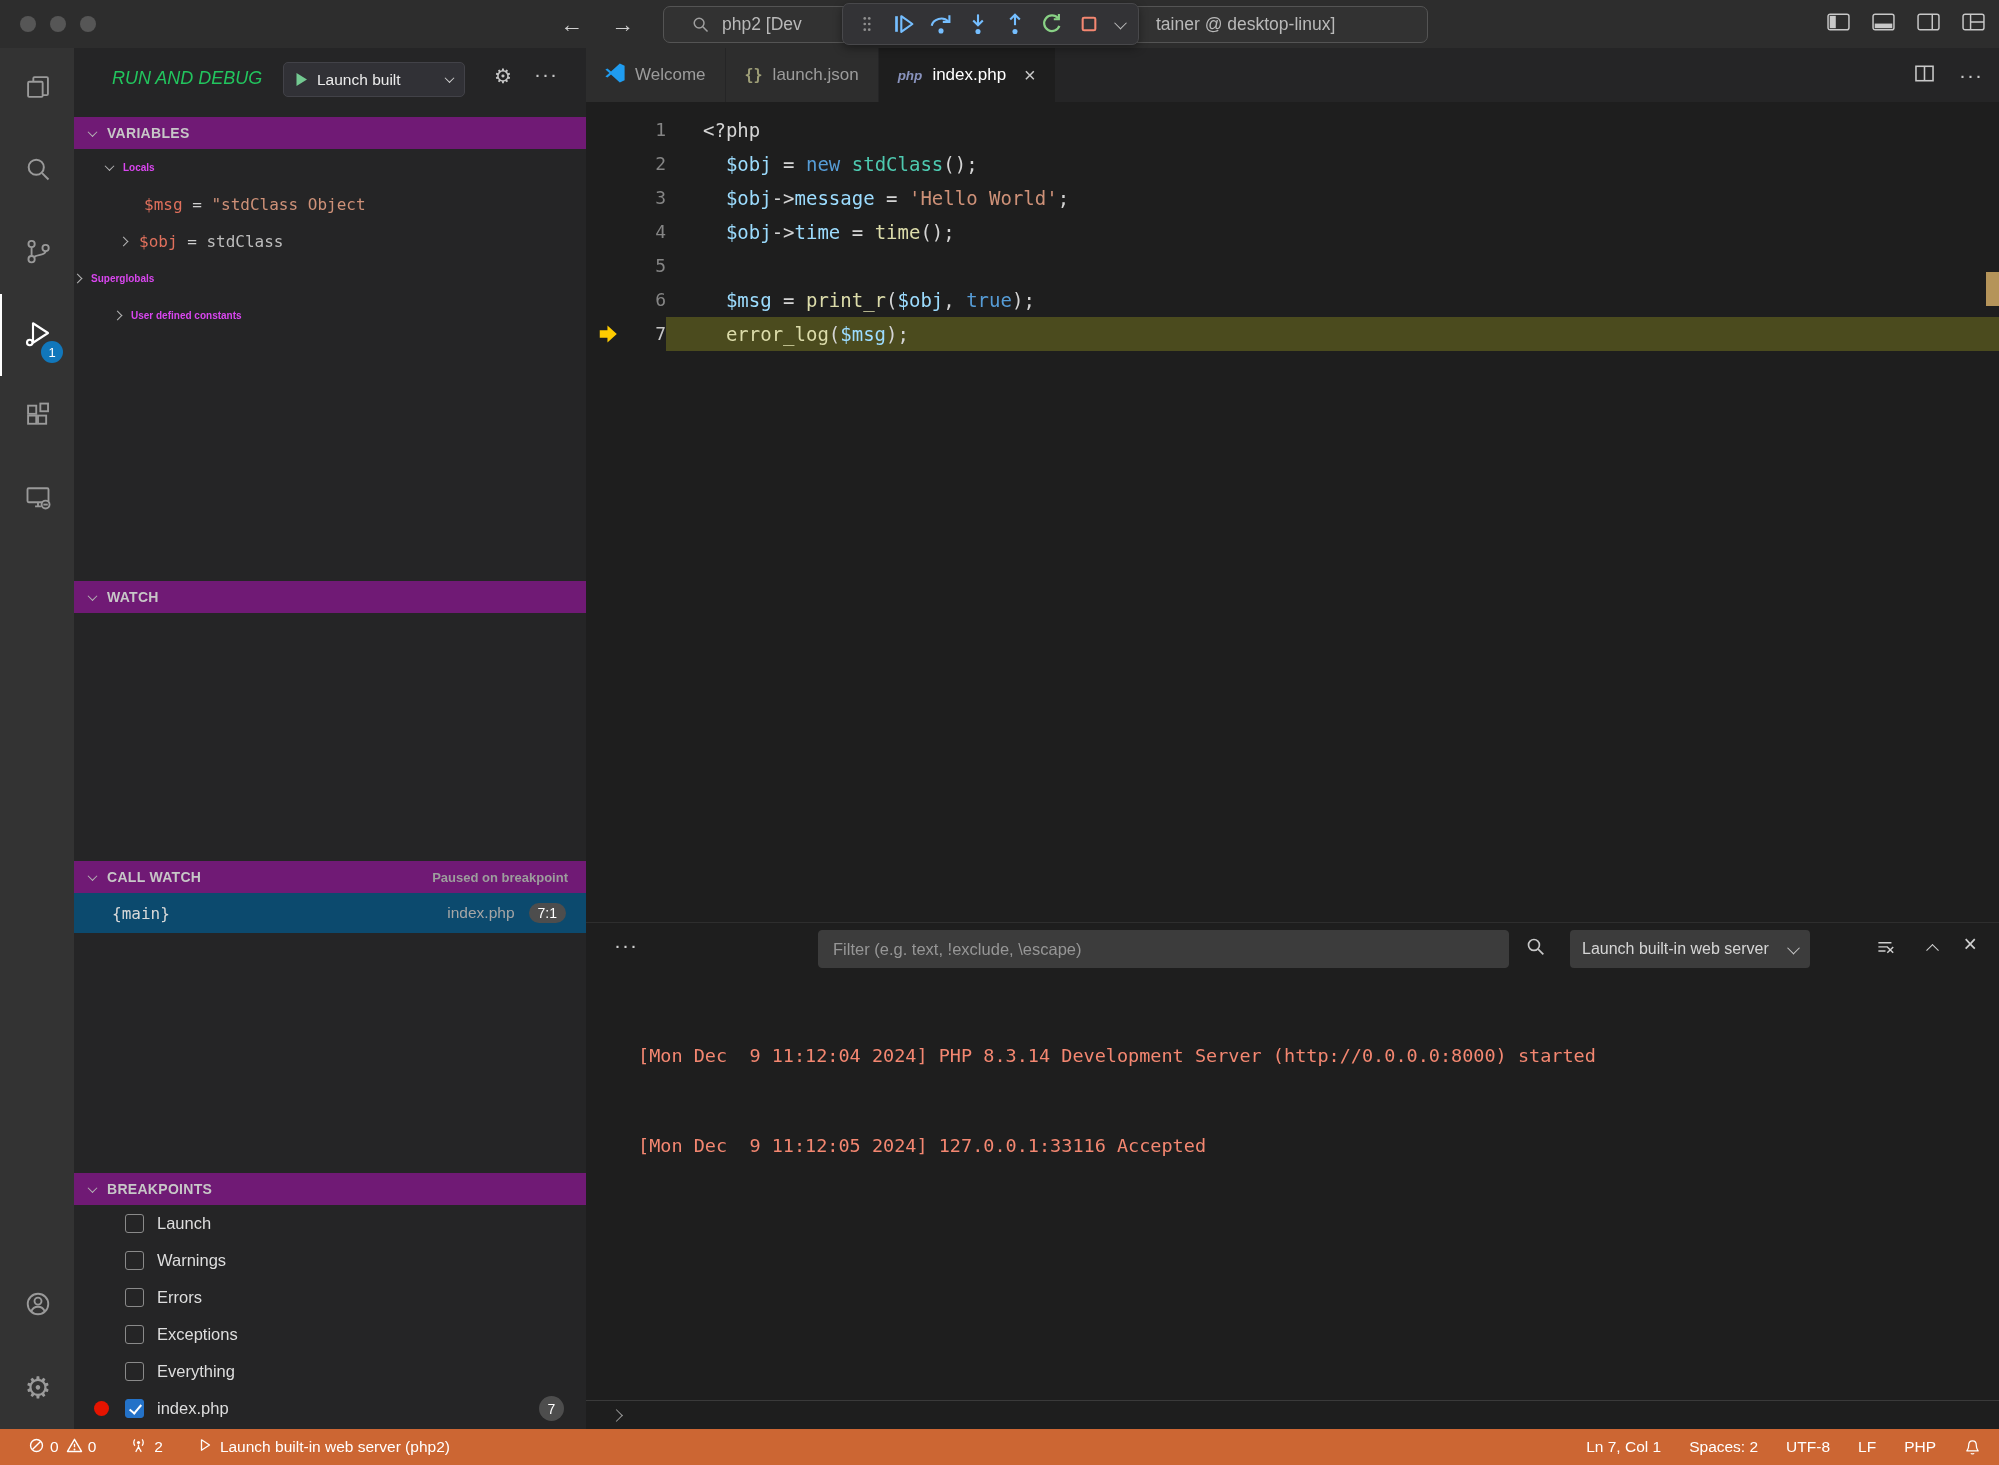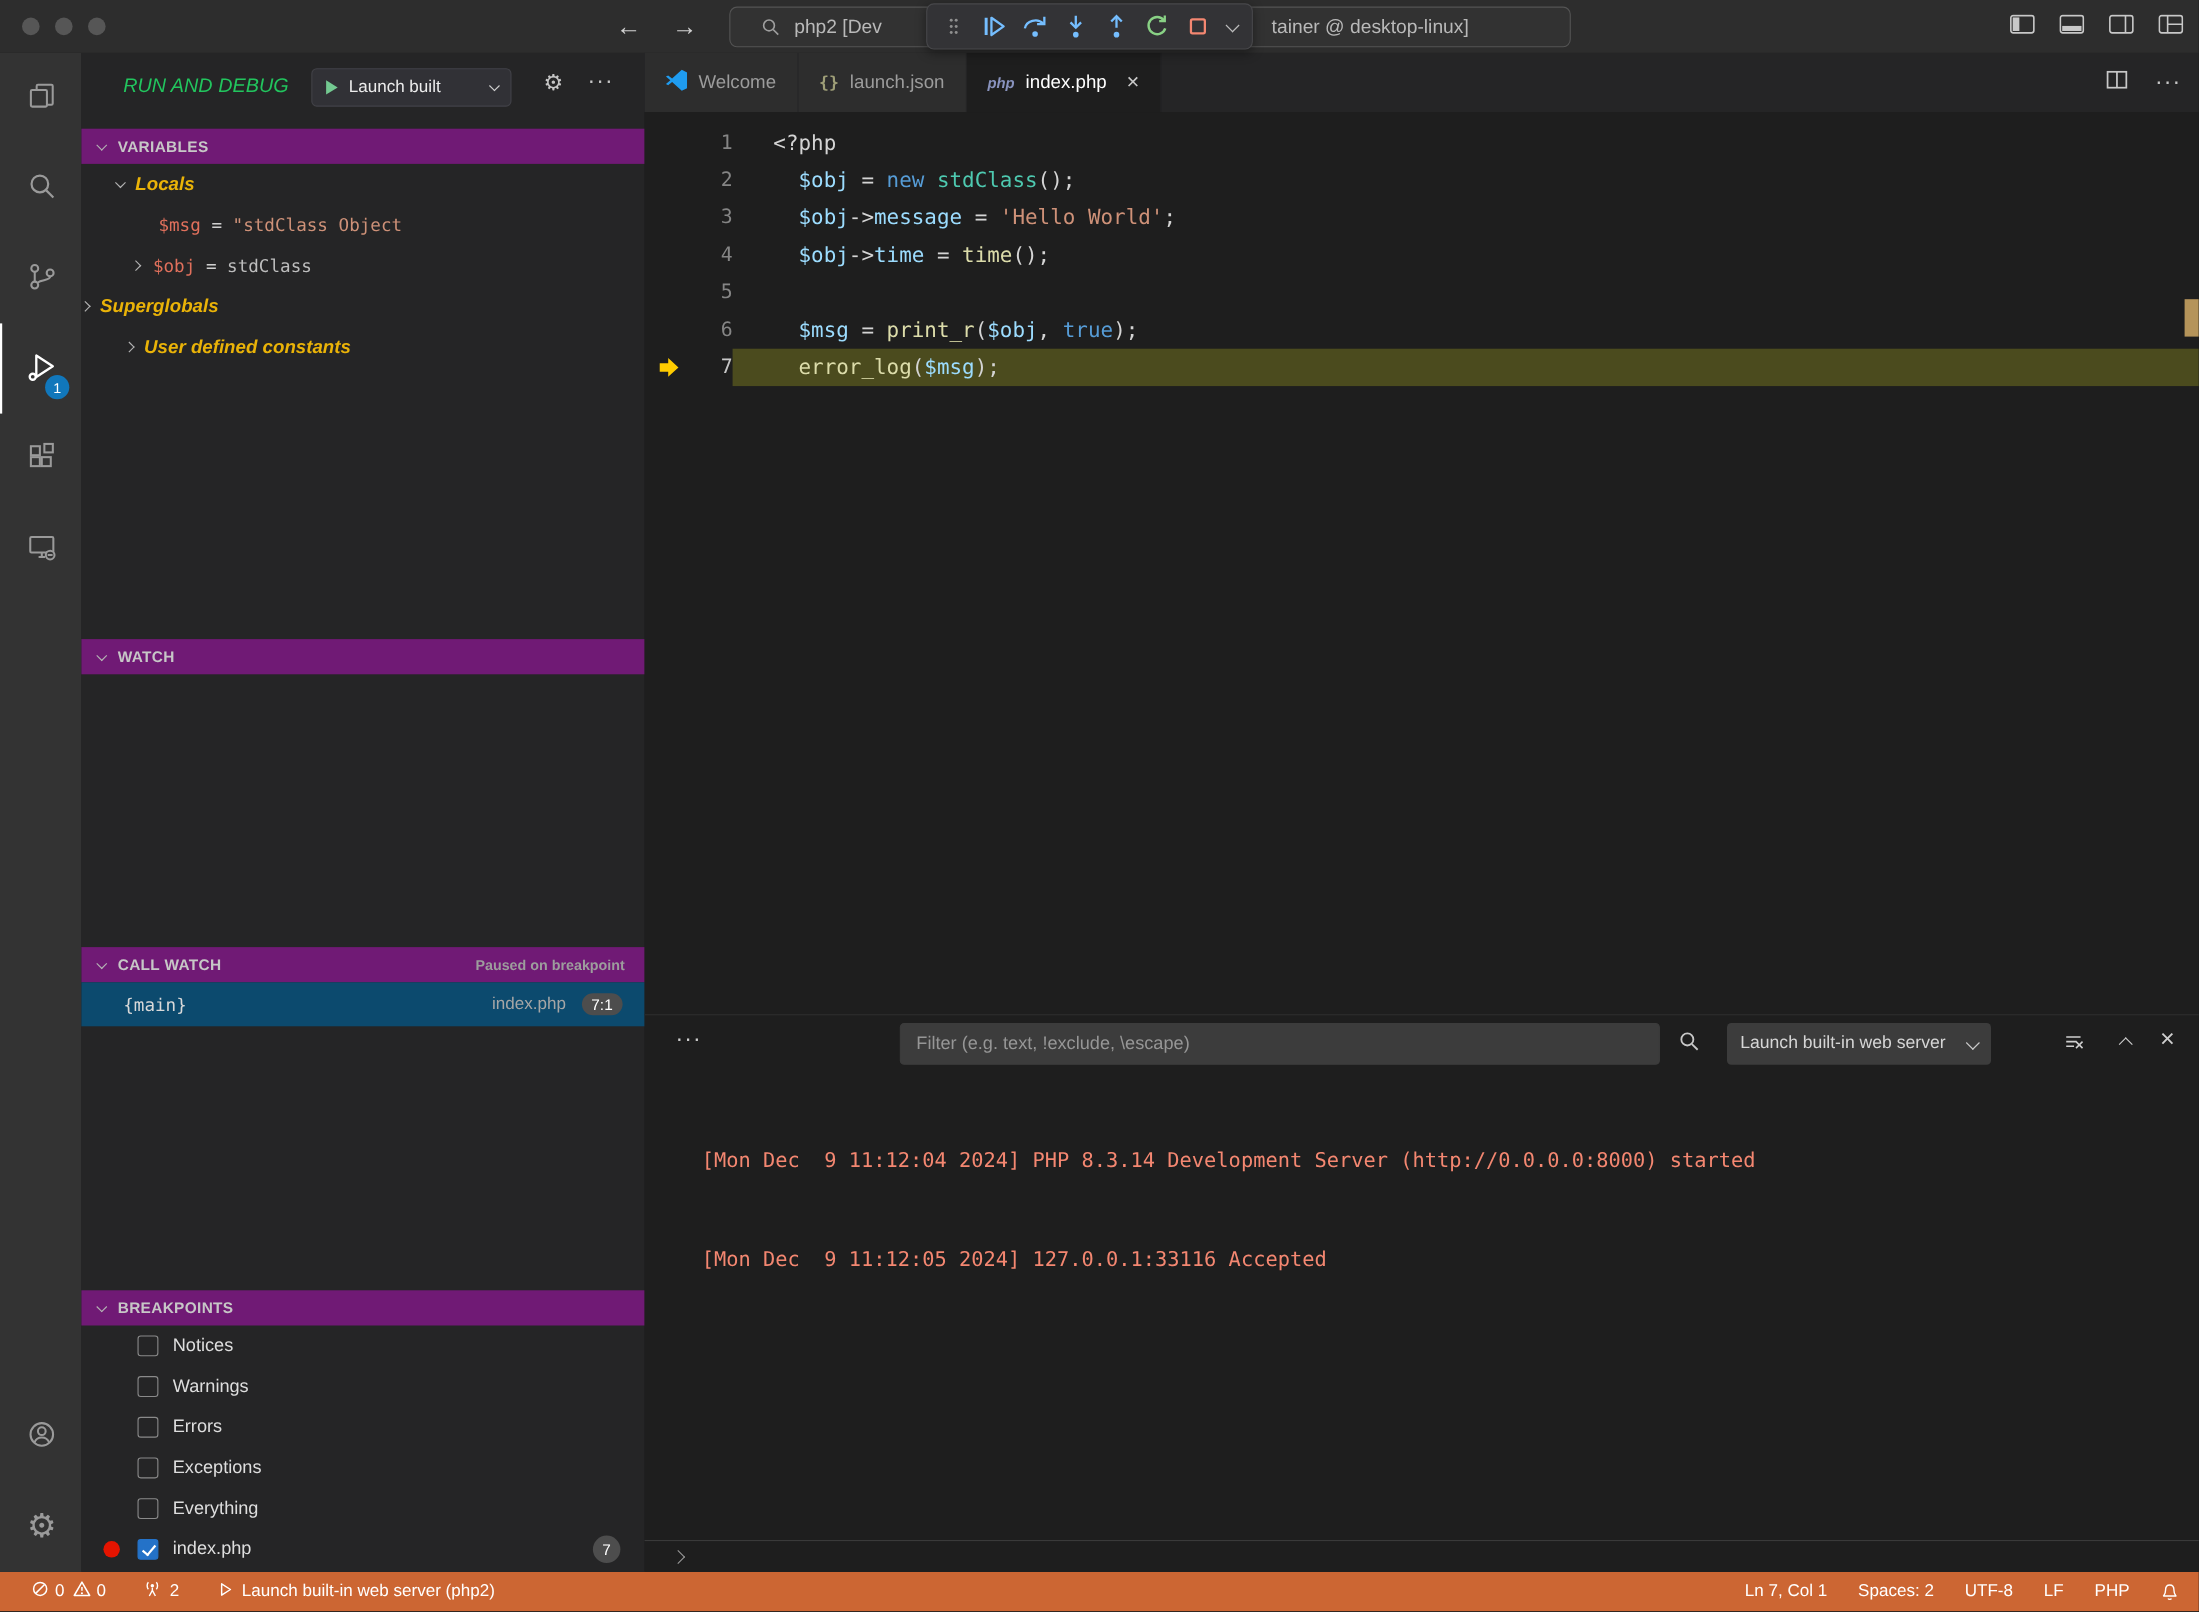--- a/index.html
+++ b/index.html
@@ -43,21 +43,21 @@
   .sb-title { position:absolute; left:38px; top:20px; font-size:18px; color:#22c55e;font-style:italic; }
   .launch-btn { position:absolute; left:209px; top:14px; width:182px; height:35px; background:#313136; border:1px solid #424248; border-radius:5px; display:flex; align-items:center; gap:9px; padding:0 11px; color:#ececec; font-size:15.5px; }
   .launch-btn .chev { width:7px; height:7px; border-width:1.6px; color:#cfcfcf; margin-left:auto; }
   .sb-gear { position:absolute; left:420px; top:18px; font-size:20px; color:#c6c6c6; line-height:1; }
   .sb-dots { position:absolute; left:460px; top:14px; font-size:21px; color:#c6c6c6; letter-spacing:1px; }
 
   .section-header { position:absolute; left:0; right:0; height:32px; background:#701a75; display:flex; align-items:center; gap:11px; padding-left:15px; font-size:14px; font-weight:700; color:#c7c7c7; letter-spacing:.3px; }
   .cs-status { margin-left:auto; margin-right:18px; font-size:13px; font-weight:700; color:#9d9d9d; letter-spacing:0; }
 
   .tree-row { position:absolute; left:0; right:0; height:37px; display:flex; align-items:center; }
-  .scope-label { font-weight:700; font-size:17px; color:#eab308; margin-left:10px;font-style:italic; }
+  .scope-label { font-weight:700; font-size:10px; color:#d946ef; margin-left:10px; }
   .mono, .tree-row.mono { font-family:"DejaVu Sans Mono", monospace; font-size:16px; white-space:pre; }
   .var-name { color:var(--variable-name-red,#E0705C); }
   .var-eq { color:#cfcfcf; }
   .var-val-string { color:var(--syntax-string,#CE9178); }
   .var-val-plain { color:#bdbdbd; }
 
   .frame-row { position:absolute; left:0; right:0; height:40px; display:flex; align-items:center; background:#0c4a6e; padding:0 20px 0 38px; }
   .frame-name { color:#d9d9d9; }
   .frame-file { margin-left:auto; color:#a6a6a6; font-size:15.5px; }
   .badge-pill { margin-left:14px; background:#4d4d4d; color:#fff; border-radius:11px; padding:2px 9px; font-size:14px; }
@@ -340,21 +340,21 @@
         <span class="badge-pill">7:1</span>
       </div>
 
       <div class="section-header" style="top:1125px">
         <i class="chev down sm"></i>
         <span>BREAKPOINTS</span>
       </div>
       <div class="bp-row" style="top:1157px">
         <span class="dot-slot"></span>
         <span class="cb"></span>
-        <span class="bp-label">Notices</span>
+        <span class="bp-label">Launch</span>
       </div>
       <div class="bp-row" style="top:1194px">
         <span class="dot-slot"></span>
         <span class="cb"></span>
         <span class="bp-label">Warnings</span>
       </div>
       <div class="bp-row" style="top:1231px">
         <span class="dot-slot"></span>
         <span class="cb"></span>
         <span class="bp-label">Errors</span>

